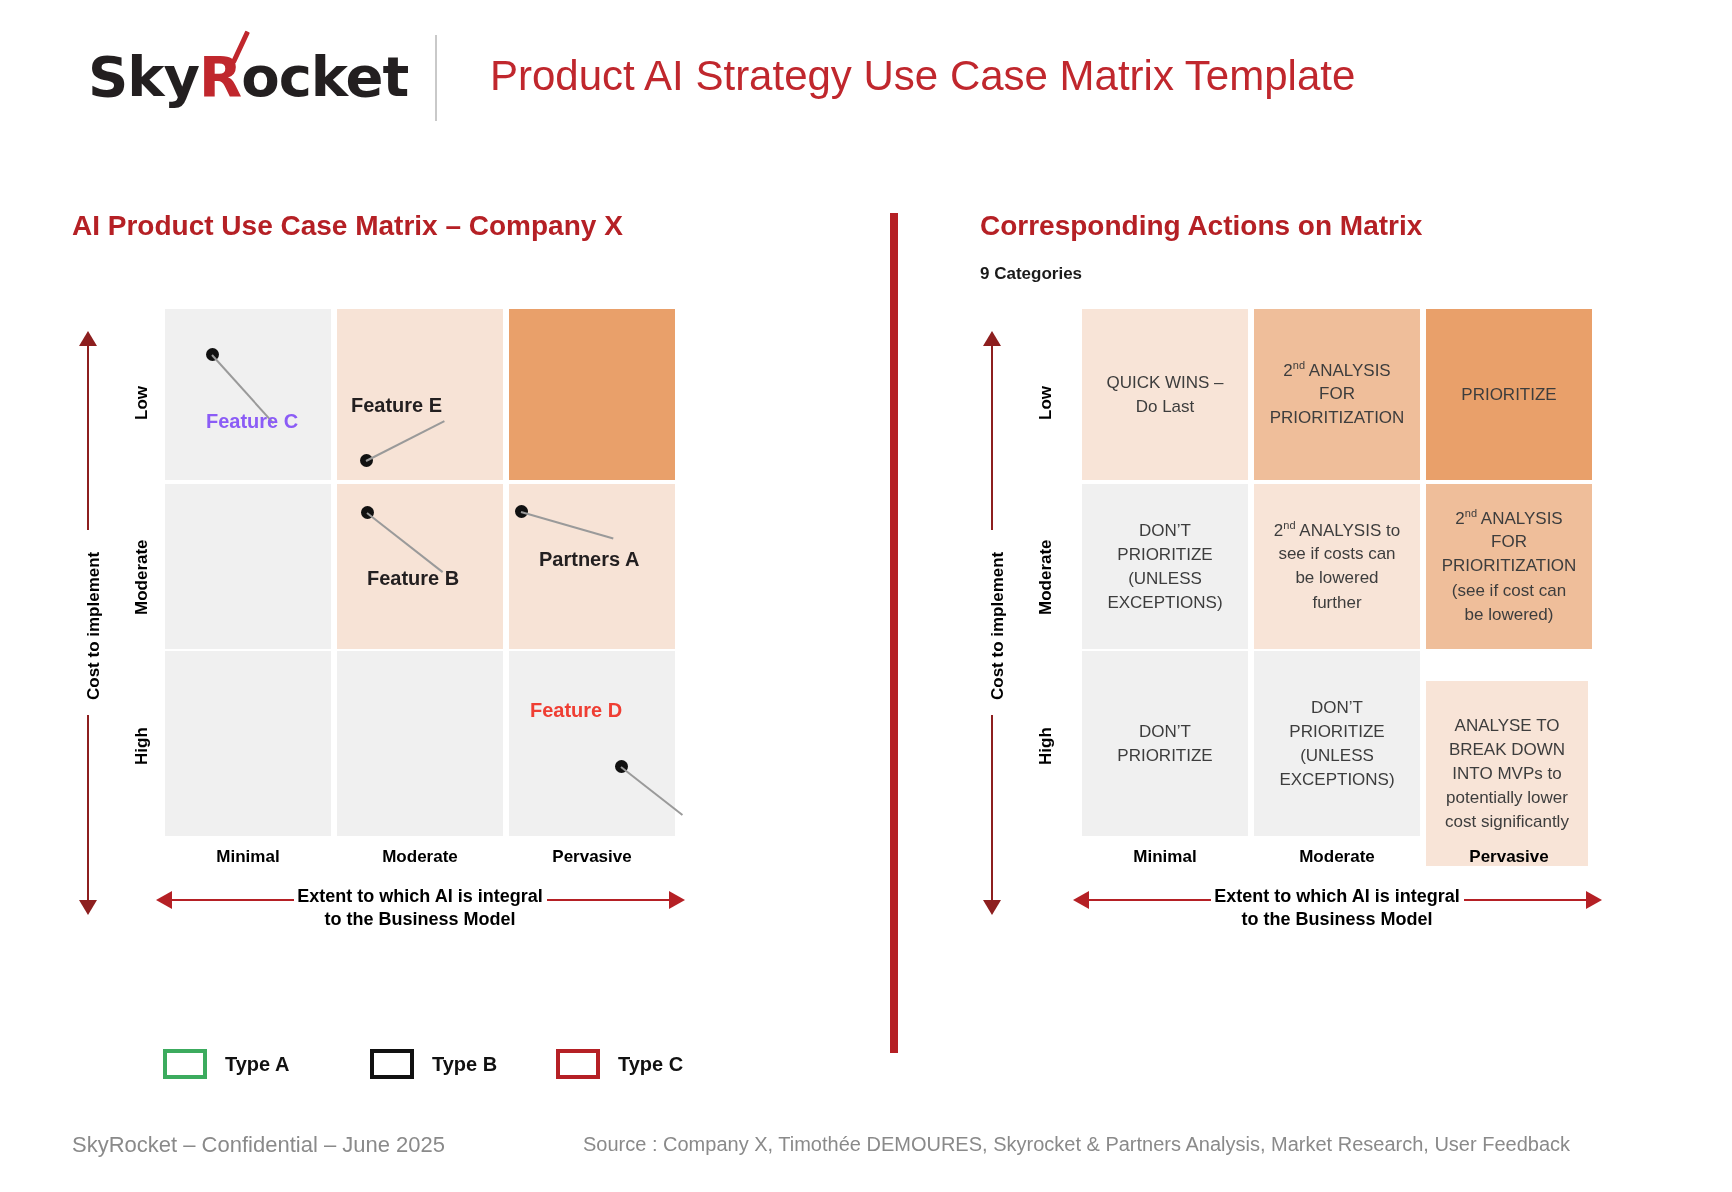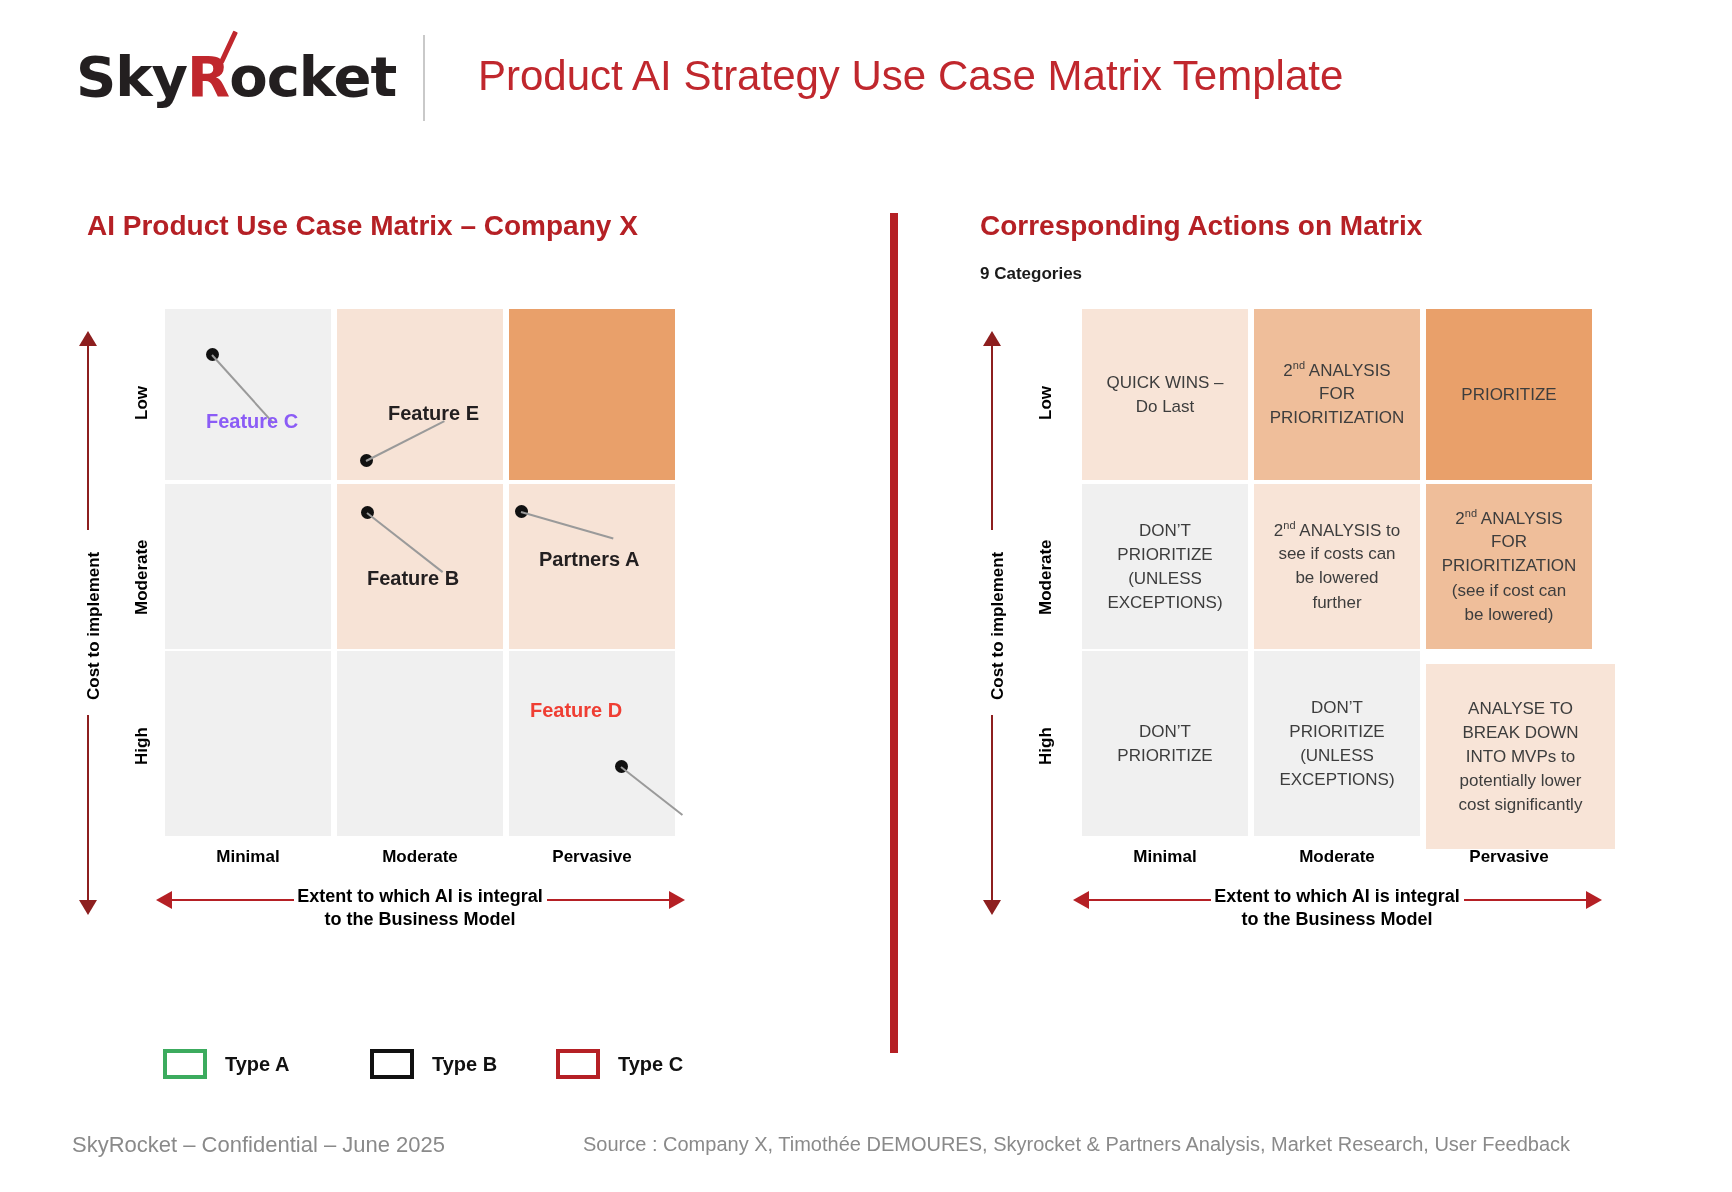--- a/index.html
+++ b/index.html
@@ -4,21 +4,21 @@
 <style>
   html,body{margin:0;padding:0;}
   body{
     width:1732px;height:1192px;background:#ffffff;
     font-family:"Liberation Sans", sans-serif;
     color:#1a1a1a;overflow:hidden;position:relative;
   }
   .page{position:relative;width:1732px;height:1192px;}
 
   
-  .header{position:absolute;left:4px;top:0;width:1429px;height:148px;}
+  .header{position:absolute;left:16px;top:0;width:1429px;height:148px;}
   .logo{position:absolute;left:72px;top:44px;font-size:56px;font-weight:bold;
         letter-spacing:-1px;font-family:"DejaVu Sans", sans-serif;color:#231f20;
         white-space:nowrap;}
   .logo .r{color:#c0272d;}
   .logo-tick{position:absolute;left:222px;top:30px;width:5px;height:34px;
              background:#c0272d;transform:rotate(25deg);border-radius:1px;}
   .header-divider{position:absolute;left:419px;top:35px;width:2px;height:86px;
                   background:#c9c9c9;}
   .header-title{position:absolute;left:474px;top:52px;font-size:42px;
                 color:#c0272d;font-weight:normal;letter-spacing:0px;white-space:nowrap;}
@@ -86,21 +86,21 @@
 
   <div class="header">
     <div class="logo"><span>Sky</span><span class="r">R</span><span>ocket</span></div>
     <div class="logo-tick"></div>
     <div class="header-divider"></div>
     <div class="header-title">Product AI Strategy Use Case Matrix Template</div>
   </div>
 
   <div class="center-divider"></div>
 
-  <div class="panel-title" style="left:72px;top:210px;margin-left:15px;">AI Product Use Case Matrix – Company X</div>
+  <div class="panel-title" style="left:72px;top:210px;">AI Product Use Case Matrix – Company X</div>
 
   <div class="yaxis-line" style="left:87px;top:345px;height:185px;"></div>
   <div class="yarrow up" style="left:79px;top:331px;"></div>
   <div class="yaxis-line" style="left:87px;top:715px;height:185px;"></div>
   <div class="yarrow down" style="left:79px;top:900px;"></div>
   <div class="ylabel-main" style="left:84px;top:700px;">Cost to implement</div>
 
   <div class="ytick" style="left:132px;top:420px;">Low</div>
   <div class="ytick" style="left:132px;top:615px;">Moderate</div>
   <div class="ytick" style="left:132px;top:765px;">High</div>
@@ -116,21 +116,21 @@
       <div class="cell" style="left: 337px; top: 651px; width: 166px; height: 185px; background: rgb(240, 240, 240);"></div>
       <div class="cell" style="left: 509px; top: 651px; width: 166px; height: 185px; background: rgb(240, 240, 240);"></div>
     </div>
 
   <div id="left-markers">
       <div class="dot" style="left: 206px; top: 348px;"></div>
       <div class="leader" style="left: 212px; top: 354px; width: 92px; transform: rotate(48deg);"></div>
       <div class="flabel" style="left: 206px; top: 410px; color: #8b5cf6;">Feature C</div>
       <div class="dot" style="left: 360px; top: 454px;"></div>
       <div class="leader" style="left: 366px; top: 460px; width: 88px; transform: rotate(-27deg);"></div>
-      <div class="flabel" style="left: 388px; top: 394px; color: rgb(35, 31, 32); margin-top: 8px;">Feature E</div>
+      <div class="flabel" style="left: 351px; top: 394px; color: rgb(35, 31, 32);">Feature E</div>
       <div class="dot" style="left: 361px; top: 506px;"></div>
       <div class="leader" style="left: 367px; top: 512px; width: 96px; transform: rotate(38deg);"></div>
       <div class="flabel" style="left: 367px; top: 567px; color: rgb(35, 31, 32);">Feature B</div>
       <div class="dot" style="left: 515px; top: 505px;"></div>
       <div class="leader" style="left: 521px; top: 511px; width: 96px; transform: rotate(16deg);"></div>
       <div class="flabel" style="left: 539px; top: 548px; color: rgb(35, 31, 32);">Partners A</div>
       <div class="dot" style="left: 615px; top: 760px;"></div>
       <div class="leader" style="left: 621px; top: 766px; width: 78px; transform: rotate(38deg);"></div>
       <div class="flabel" style="left: 530px; top: 699px; color: rgb(239, 62, 51);">Feature D</div>
     </div>
@@ -188,21 +188,21 @@
       </div>
       <div class="cell" style="left: 1426px; top: 484px; width: 166px; height: 165px; background: rgb(239, 190, 154);">
         <div class="cell-text">2<sup>nd</sup> ANALYSIS<br>FOR<br>PRIORITIZATION<br>(see if cost can<br>be lowered)</div>
       </div>
       <div class="cell" style="left: 1082px; top: 651px; width: 166px; height: 185px; background: rgb(240, 240, 240);">
         <div class="cell-text">DON’T<br>PRIORITIZE</div>
       </div>
       <div class="cell" style="left: 1254px; top: 651px; width: 166px; height: 185px; background: rgb(240, 240, 240);">
         <div class="cell-text">DON’T<br>PRIORITIZE<br>(UNLESS<br>EXCEPTIONS)</div>
       </div>
-      <div class="cell" style="left: 1426px; top: 664px; width: 189px; height: 185px; background: rgb(248, 228, 215);">
+      <div class="cell" style="left: 1426px; top: 681px; width: 162px; height: 185px; background: rgb(248, 228, 215);">
         <div class="cell-text">ANALYSE TO<br>BREAK DOWN<br>INTO MVPs to<br>potentially lower<br>cost significantly</div>
       </div>
     </div>
 
   <div class="xtick" style="left:1082px;top:847px;width:166px;">Minimal</div>
   <div class="xtick" style="left:1254px;top:847px;width:166px;">Moderate</div>
   <div class="xtick" style="left:1426px;top:847px;width:166px;">Pervasive</div>
 
   <div class="xaxis-caption" style="left:1157px;top:885px;width:360px;">
     <span>Extent to which AI is integral</span><br>

